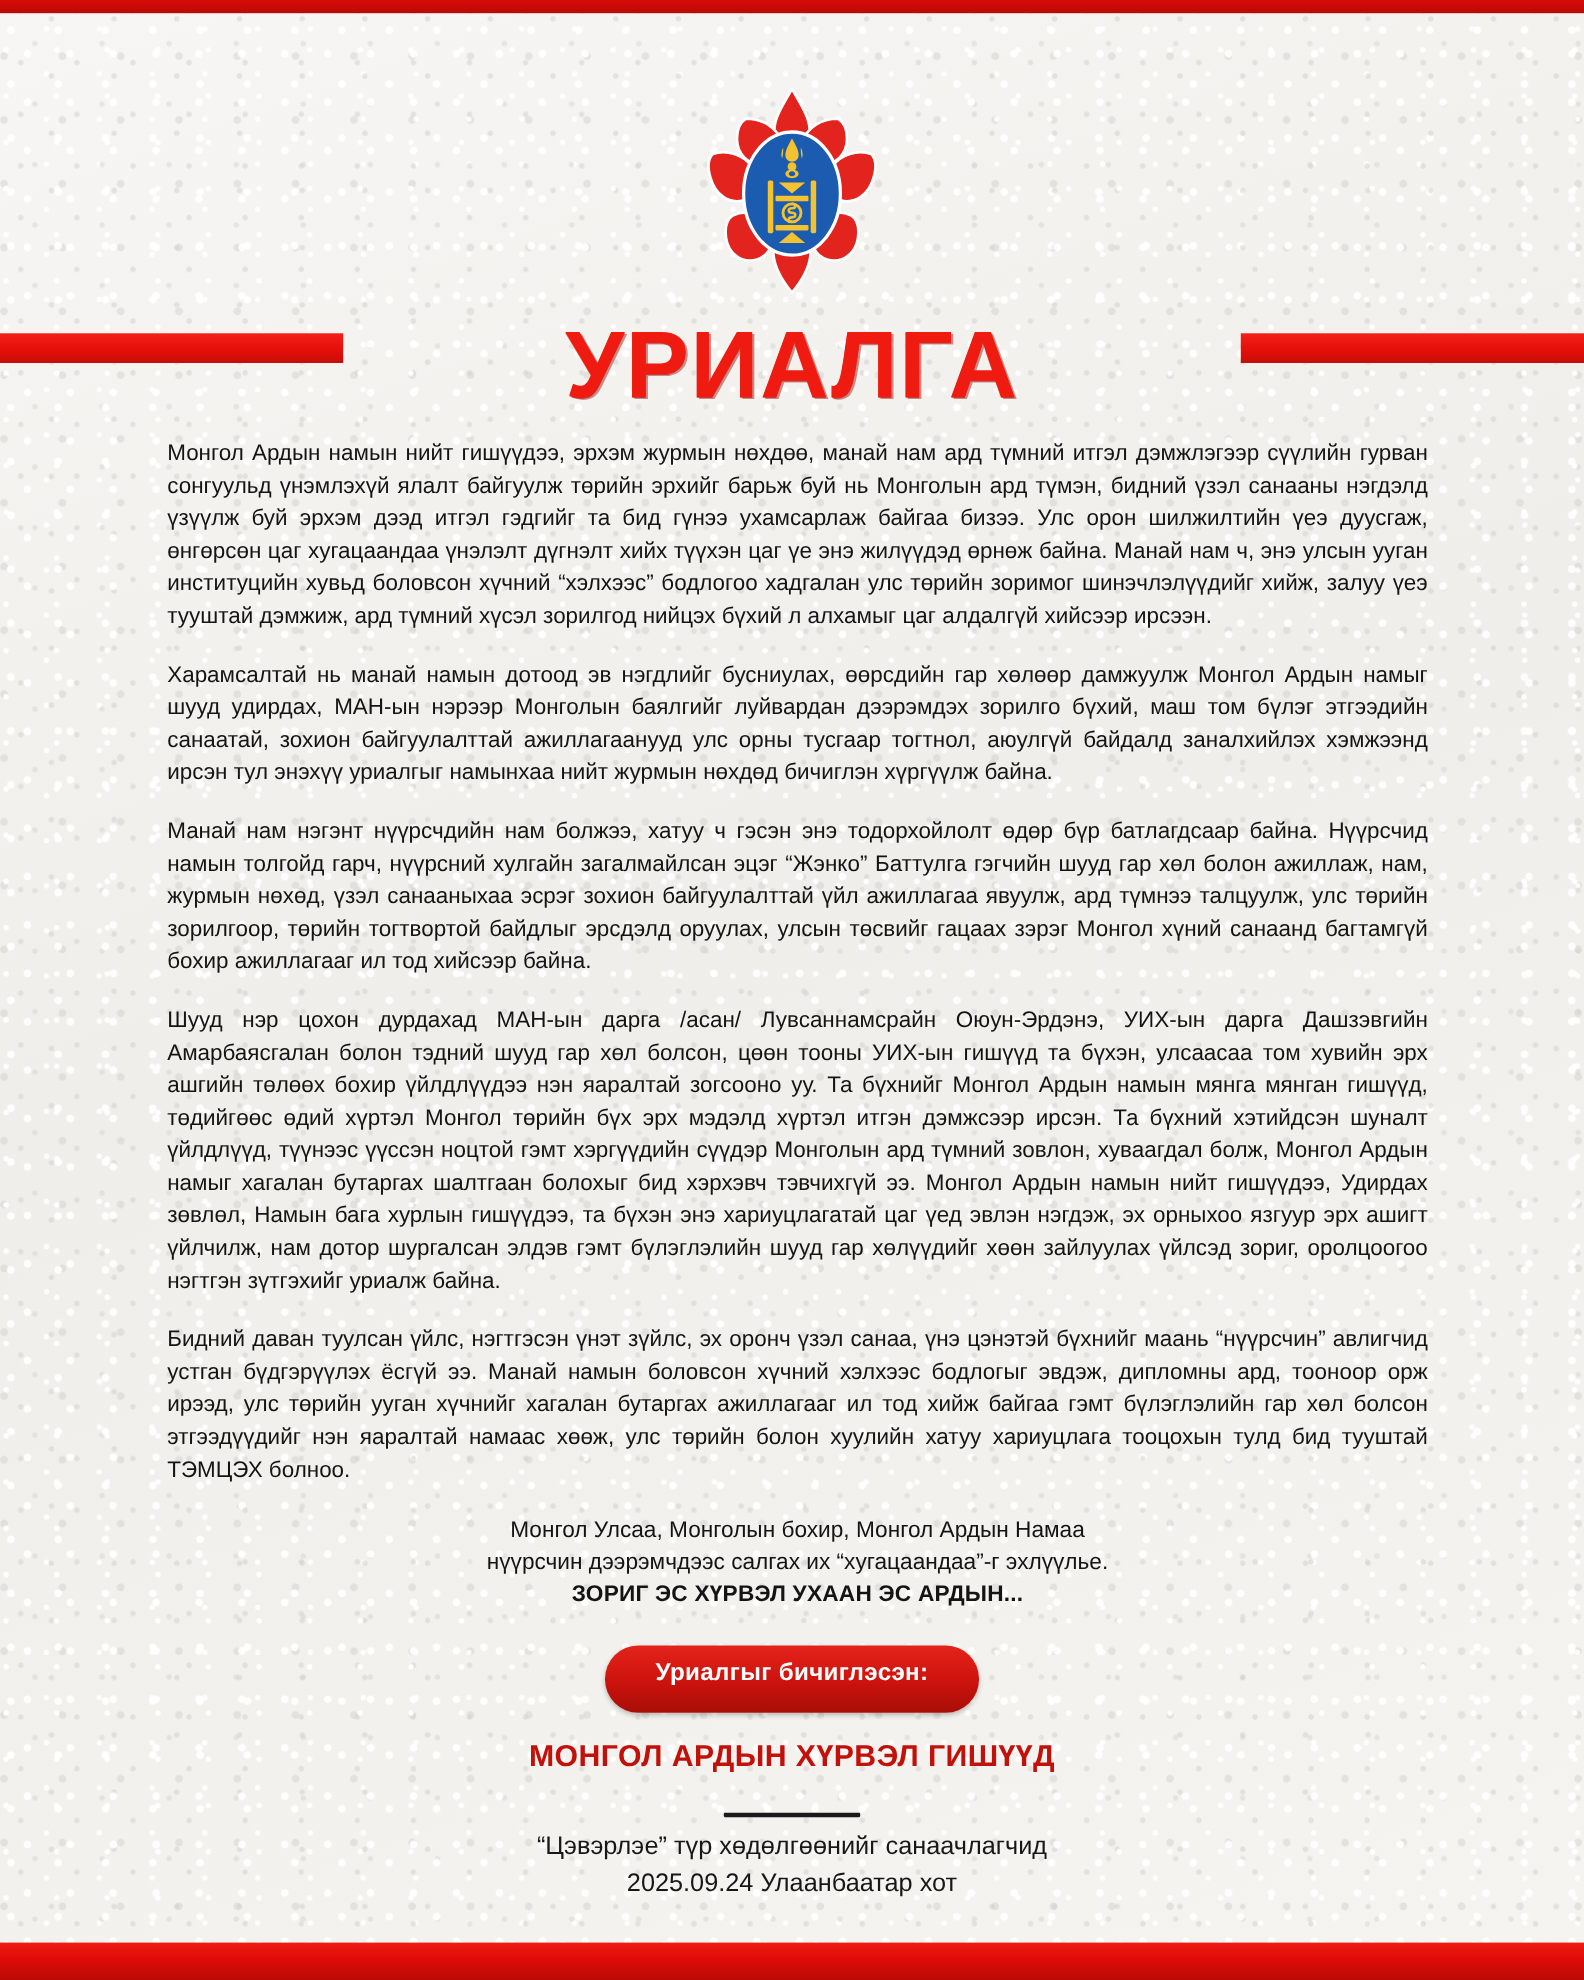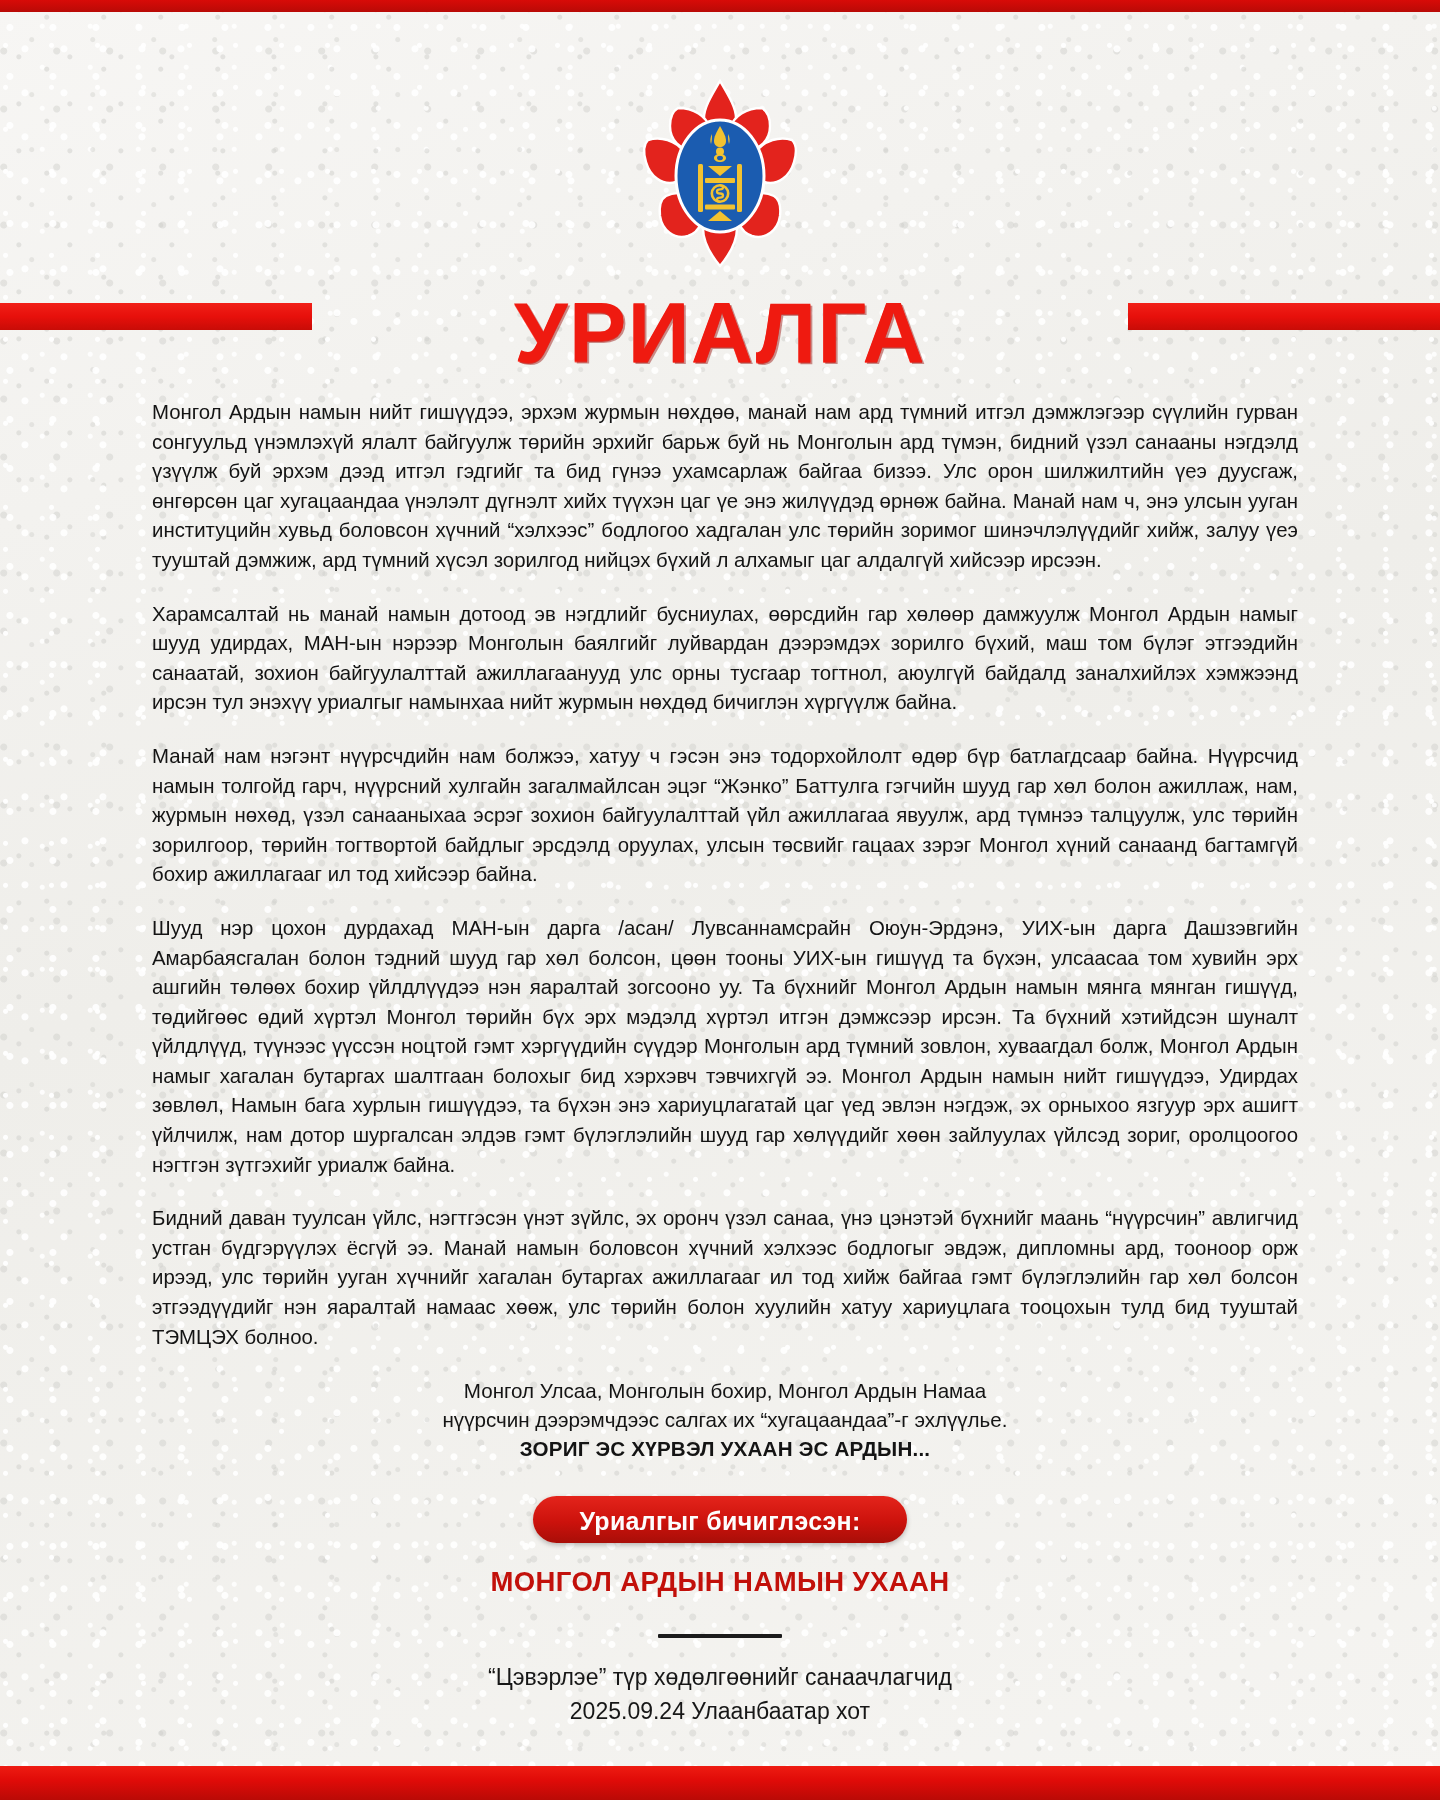--- a/index.html
+++ b/index.html
@@ -130,25 +130,25 @@
   
   .sig-wrap {
     position: absolute;
     top: 1496px;
     left: 0; right: 0;
     text-align: center;
     z-index: 3;
   }
   .sig-pill {
     display: inline-block;
-    padding: 11px 46px 7px;
+    padding: 11px 46px 25px;
     border-radius: 30px;
     background: linear-gradient(180deg, #e4241b 0%, #cc120c 55%, #a80e08 100%);
     color: #fdfdfd;
-    font-size: 25px;
+    font-size: 22px;
     font-weight: 700;
     letter-spacing: .3px;
     box-shadow: 0 2px 5px rgba(0,0,0,.25);
     line-height: 1.15;
   }
   .sig-org {
     margin-top: 23px;
     font-size: 27.5px;
     font-weight: 700;
     letter-spacing: .4px;
@@ -273,21 +273,21 @@
 
     <div class="closing">
       <div class="closing-line">Монгол Улсаа, Монголын бохир, Монгол Ардын Намаа</div>
       <div class="closing-line">нүүрсчин дээрэмчдээс салгах их “хугацаандаа”-г эхлүүлье.</div>
       <div class="closing-line bold">ЗОРИГ ЭС ХҮРВЭЛ УХААН ЭС АРДЫН...</div>
     </div>
   </div>
 
   <div class="sig-wrap">
     <div class="sig-pill">Уриалгыг бичиглэсэн:</div>
-    <div class="sig-org">МОНГОЛ АРДЫН НАМЫН УХААН</div>
+    <div class="sig-org">МОНГОЛ АРДЫН ХҮРВЭЛ ГИШҮҮД</div>
     <div class="divider"></div>
   </div>
 
   <div class="footer-wrap">
     <div class="footer-line">“Цэвэрлэе” түр хөдөлгөөнийг санаачлагчид</div>
     <div class="footer-line">2025.09.24 Улаанбаатар хот</div>
   </div>
 
   <div class="edge-band bottom"></div>
 </div>

